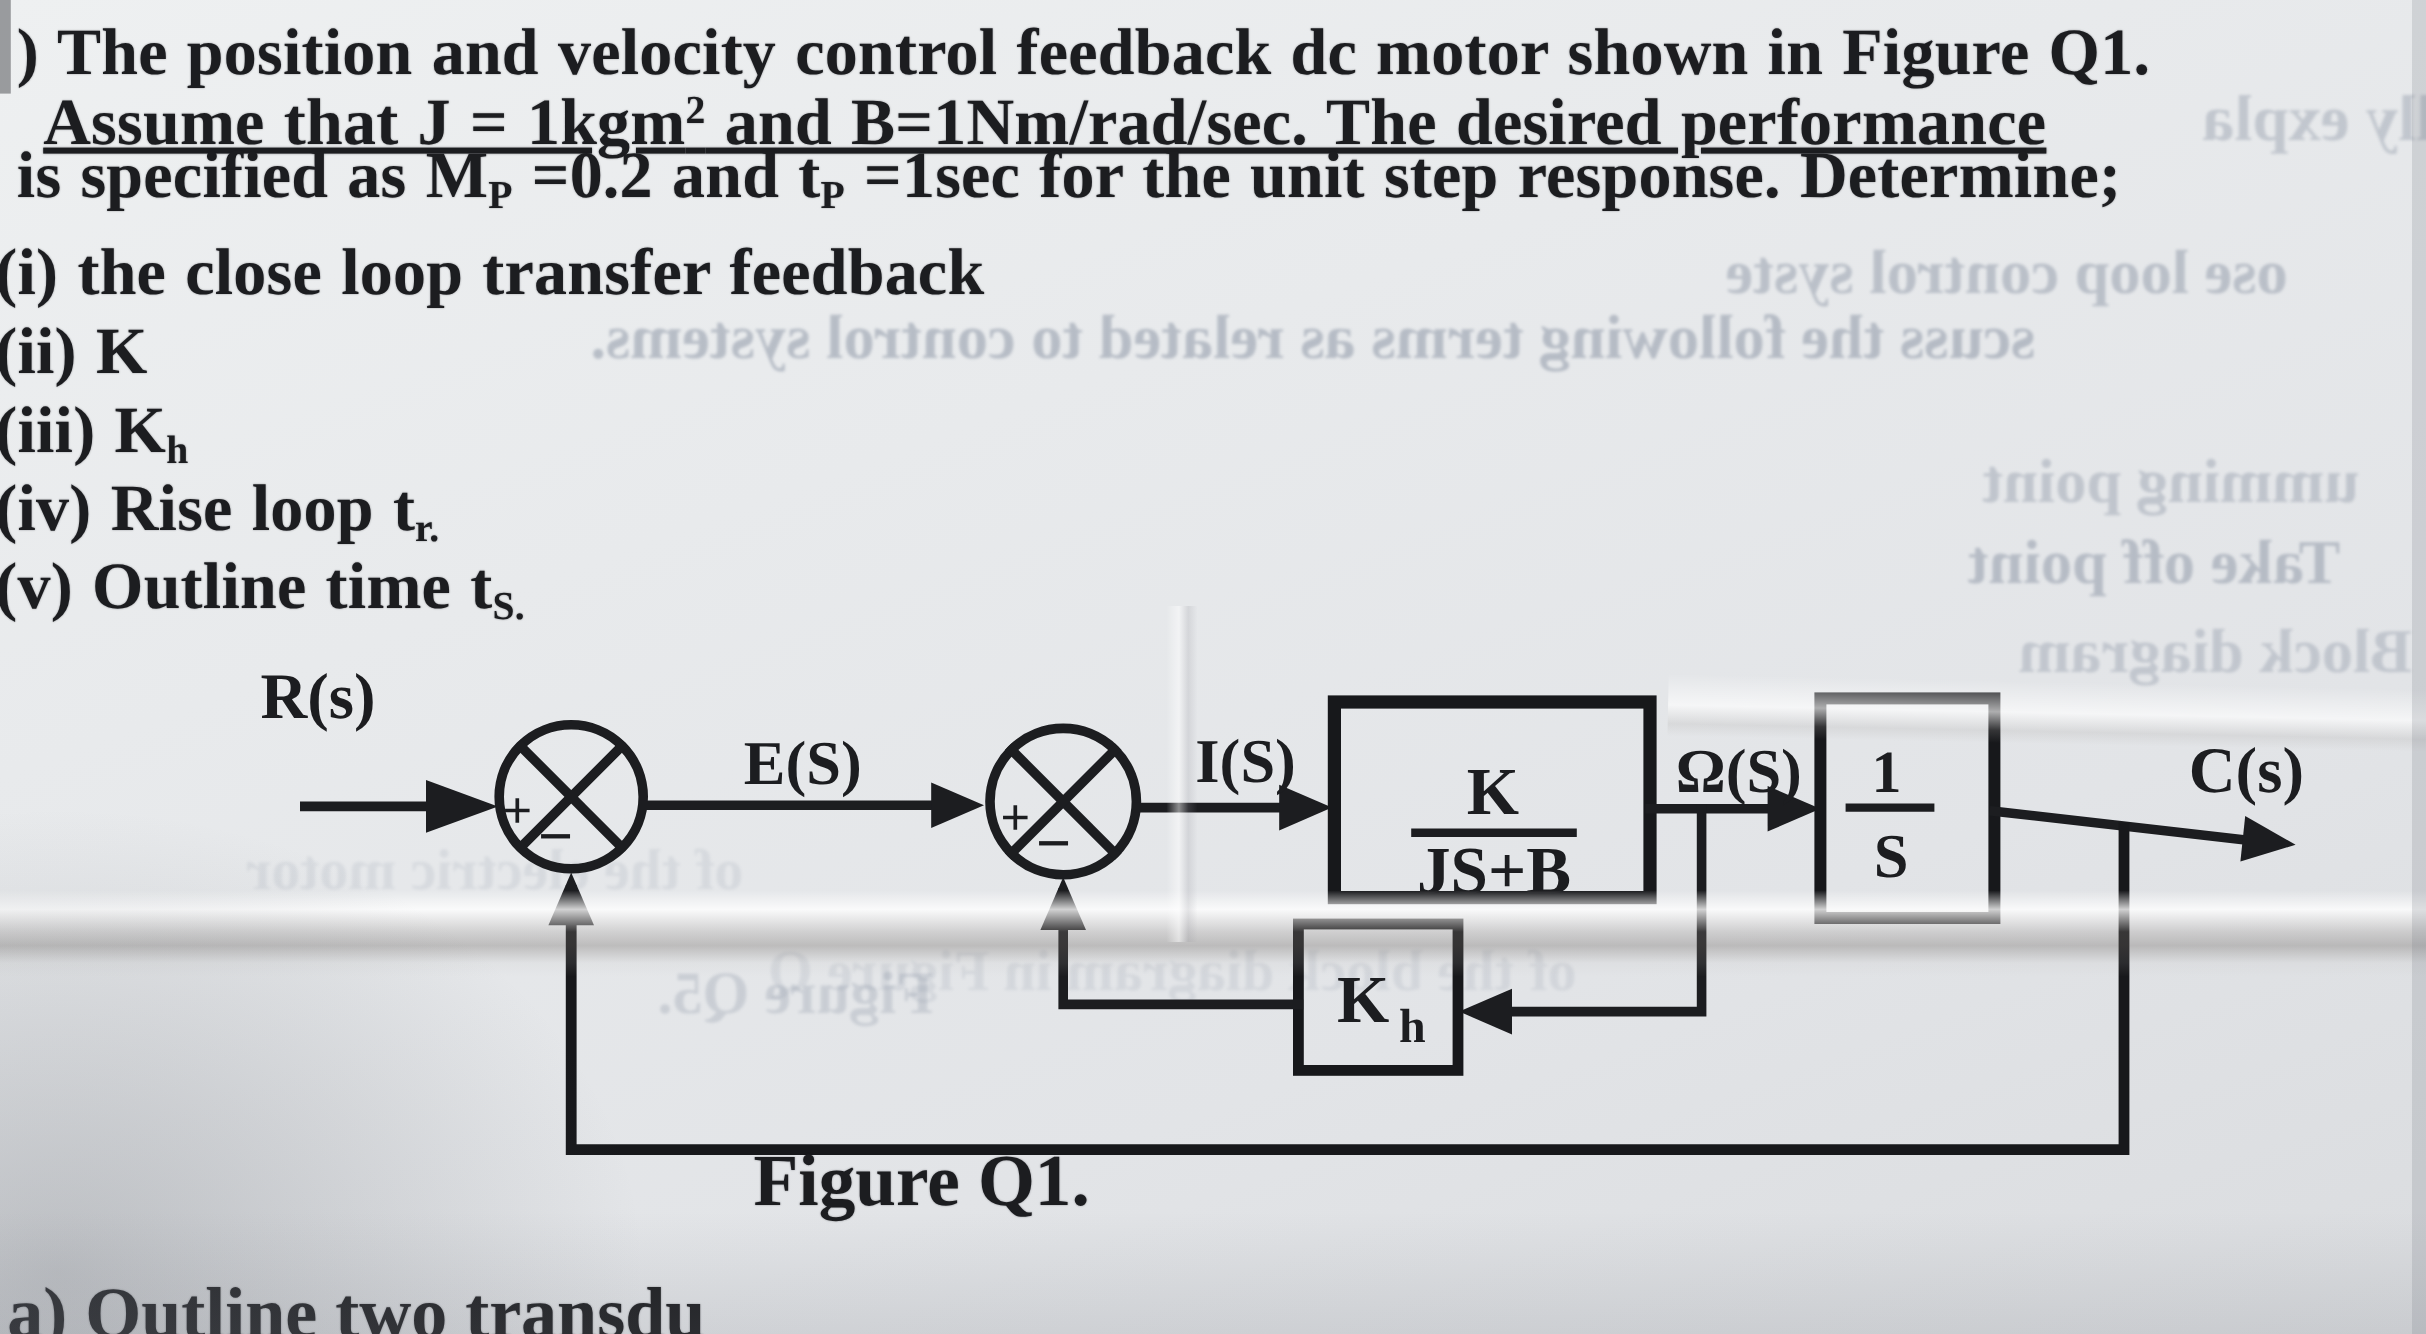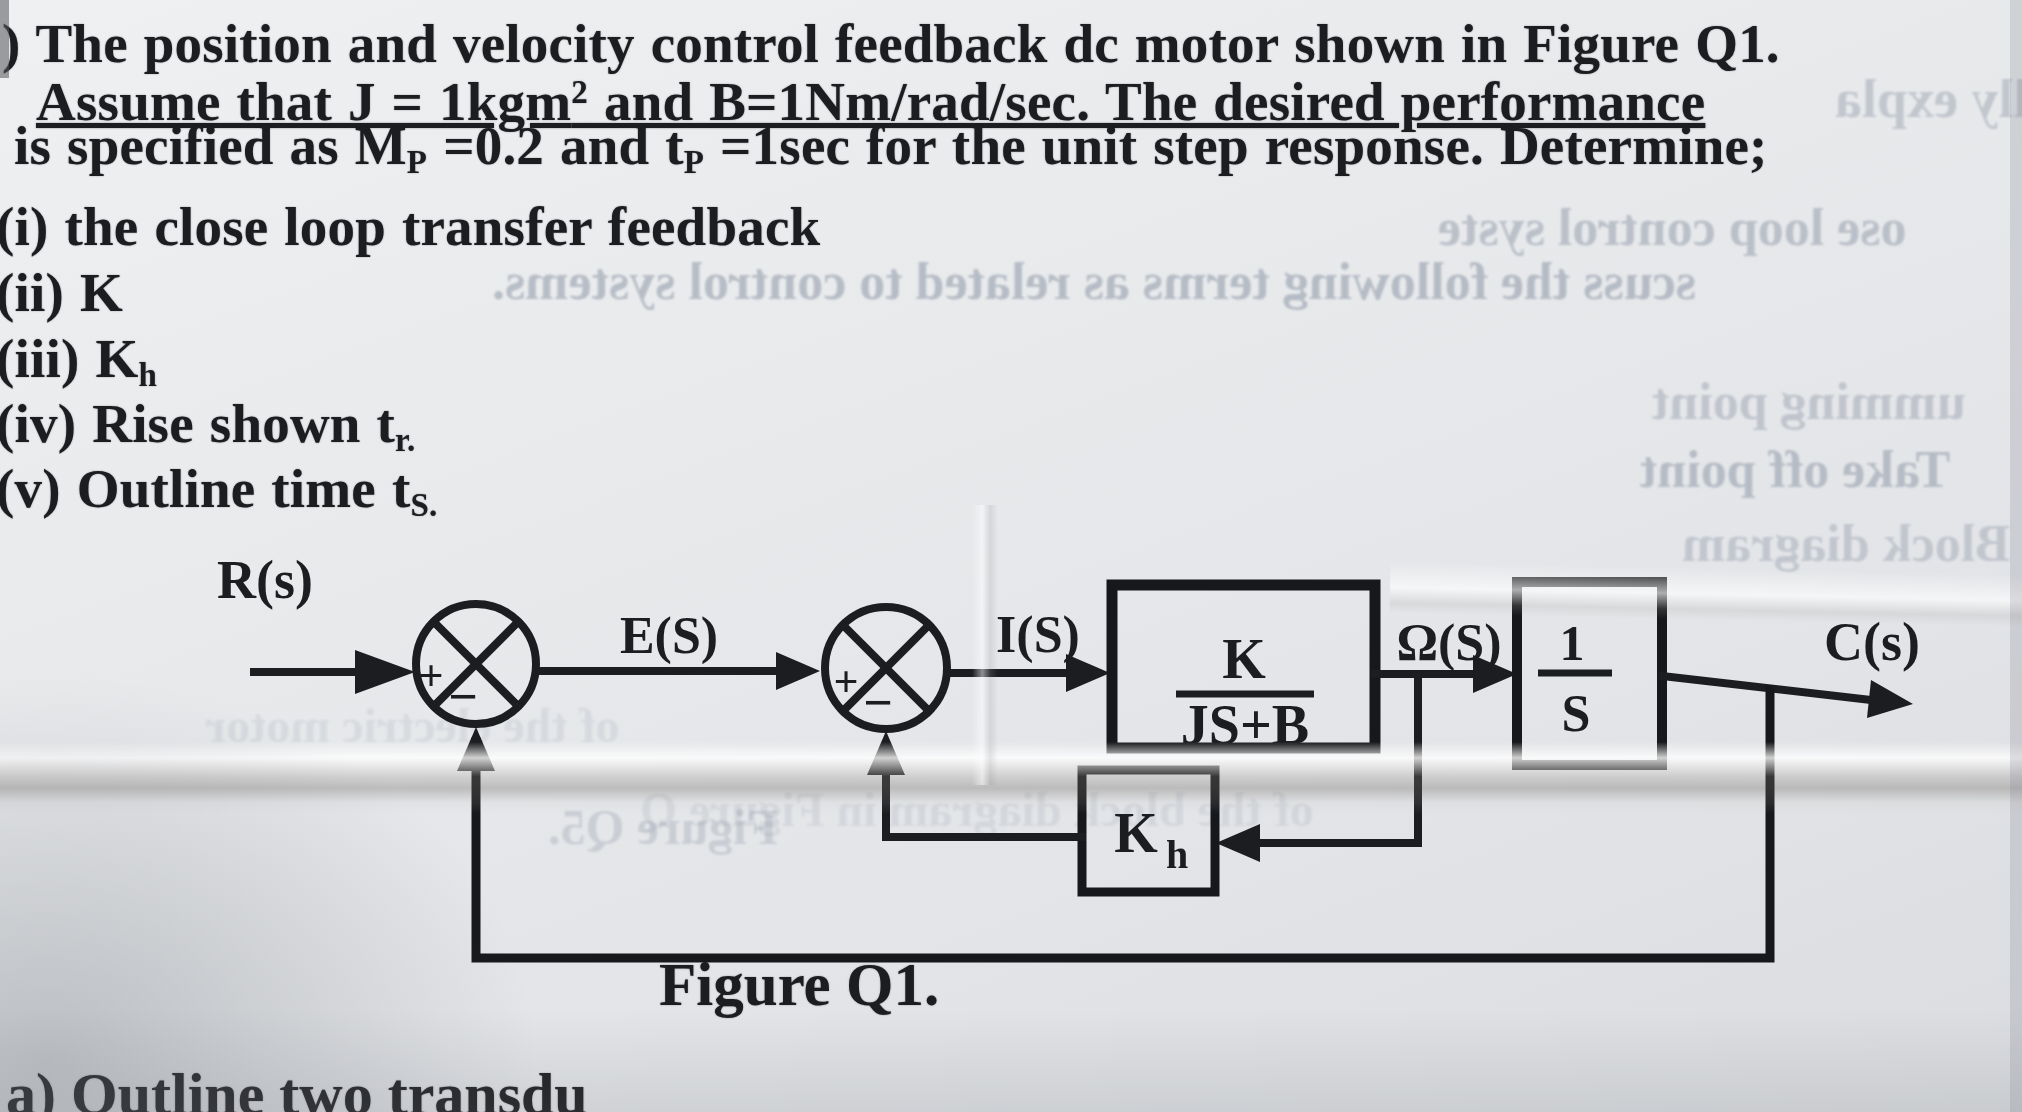--- a/index.html
+++ b/index.html
@@ -25,21 +25,21 @@
   .crease-right{left:1390px;top:568px;width:632px;height:52px;transform:rotate(1.2deg);
     background:linear-gradient(180deg,rgba(255,255,255,0),rgba(255,255,255,.65) 50%,rgba(170,167,164,.2) 80%,rgba(0,0,0,0));}
   .crease-vert{left:972px;top:505px;width:26px;height:280px;
     background:linear-gradient(90deg,rgba(0,0,0,0),rgba(255,255,255,.5) 40%,rgba(150,150,158,.22) 70%,rgba(0,0,0,0));}
   .shade-bl{left:-180px;top:640px;width:760px;height:560px;
     background:radial-gradient(ellipse at 30% 75%,rgba(92,96,104,.30),rgba(0,0,0,0) 65%);}
   .shade-bottom{left:0;top:1010px;width:2022px;height:102px;
     background:linear-gradient(180deg,rgba(0,0,0,0),rgba(118,122,130,.17));}
   .edge-left{left:0;top:0;width:9px;height:78px;background:#54555a;opacity:.55;}
   .edge-right{right:0;top:0;width:12px;height:1112px;background:rgba(125,128,136,.22);}
-  .figure-caption{position:absolute;left:628px;top:950px;font-size:61px;font-weight:600;margin-left:31px;}
+  .figure-caption{position:absolute;left:628px;top:950px;font-size:61px;font-weight:600;}
   .next-question{position:absolute;left:6px;top:1060px;font-size:60px;font-weight:600;white-space:nowrap;}
   svg text{fill:#1c1d20;font-family:"Liberation Serif","DejaVu Serif",serif;font-weight:700;}
   svg .wire{stroke:#1c1d20;stroke-width:8;fill:none;stroke-linecap:square;}
   svg .wire-thick{stroke:#17181b;stroke-width:9;fill:none;stroke-linecap:square;}
   svg .box{stroke:#17181b;fill:none;}
   svg .arrow{fill:#1c1d20;stroke:none;}
   svg .fracbar{stroke:#1c1d20;stroke-width:7;}
 </style>
 </head>
 <body>
@@ -47,35 +47,35 @@
 <div class="ghost" style="left:1835px;top:68px;font-size:54px;opacity:.30;">lly expla</div>
 <div class="ghost" style="left:1438px;top:198px;font-size:52px;opacity:.36;">ose loop control syste</div>
 <div class="ghost" style="left:492px;top:252px;font-size:52px;opacity:.40;">scuss the following terms as related to control systems.</div>
 <div class="ghost" style="left:1652px;top:372px;font-size:52px;opacity:.30;">umming point</div>
 <div class="ghost" style="left:1640px;top:440px;font-size:52px;opacity:.38;">Take off point</div>
 <div class="ghost" style="left:1682px;top:514px;font-size:52px;opacity:.28;">Block diagram</div>
 <div class="ghost" style="left:548px;top:798px;font-size:50px;opacity:.22;">Figure Q5.</div>
 <div class="ghost" style="left:640px;top:782px;font-size:48px;opacity:.13;">of the block diagram in Figure Q</div>
 <div class="ghost" style="left:205px;top:698px;font-size:48px;opacity:.12;">of the electric motor</div>
 
-<div class="line ink" style="left:2px;top:12px;">) The position and velocity control feedback dc motor shown in Figure Q1.</div>
+<div class="line ink" style="left:14px;top:12px;">) The position and velocity control feedback dc motor shown in Figure Q1.</div>
 <div class="line ink" style="left:36px;top:70px;text-decoration:underline;"><span>Assume that J = 1kgm</span><span class="seg-sup">2</span><span> and B=1Nm/rad/sec. The desired performance</span></div>
 <div class="line ink" style="left:14px;top:114px;"><span>is specified as M</span><span class="seg-sub">P</span><span> =0.2 and t</span><span class="seg-sub">P</span><span> =1sec for the unit step response. Determine;</span></div>
 
 <div class="line ink" style="left:-4px;top:195px;">
   <span class="item-label">(i)</span><span><span>the close loop transfer feedback</span></span>
 </div>
 <div class="line ink" style="left:-4px;top:261px;">
   <span class="item-label">(ii)</span><span><span>K</span></span>
 </div>
 <div class="line ink" style="left:-4px;top:327px;">
   <span class="item-label">(iii)</span><span><span>K</span><span class="seg-sub">h</span></span>
 </div>
 <div class="line ink" style="left:-4px;top:392px;">
-  <span class="item-label">(iv)</span><span><span>Rise shown t</span><span class="seg-sub">r.</span></span>
+  <span class="item-label">(iv)</span><span><span>Rise loop t</span><span class="seg-sub">r.</span></span>
 </div>
 <div class="line ink" style="left:-4px;top:457px;">
   <span class="item-label">(v)</span><span><span>Outline time t</span><span class="seg-sub">S.</span></span>
 </div>
 
 <svg width="2022" height="470" viewBox="0 520 2022 470" style="position:absolute;left:0;top:520px;">
 
   <line class="wire" x1="254" y1="672" x2="360" y2="672"></line>
   <polygon class="arrow" points="415,672 355,650 355,694"></polygon>
   <text x="265" y="598" font-size="54" text-anchor="middle">R(s)</text>

